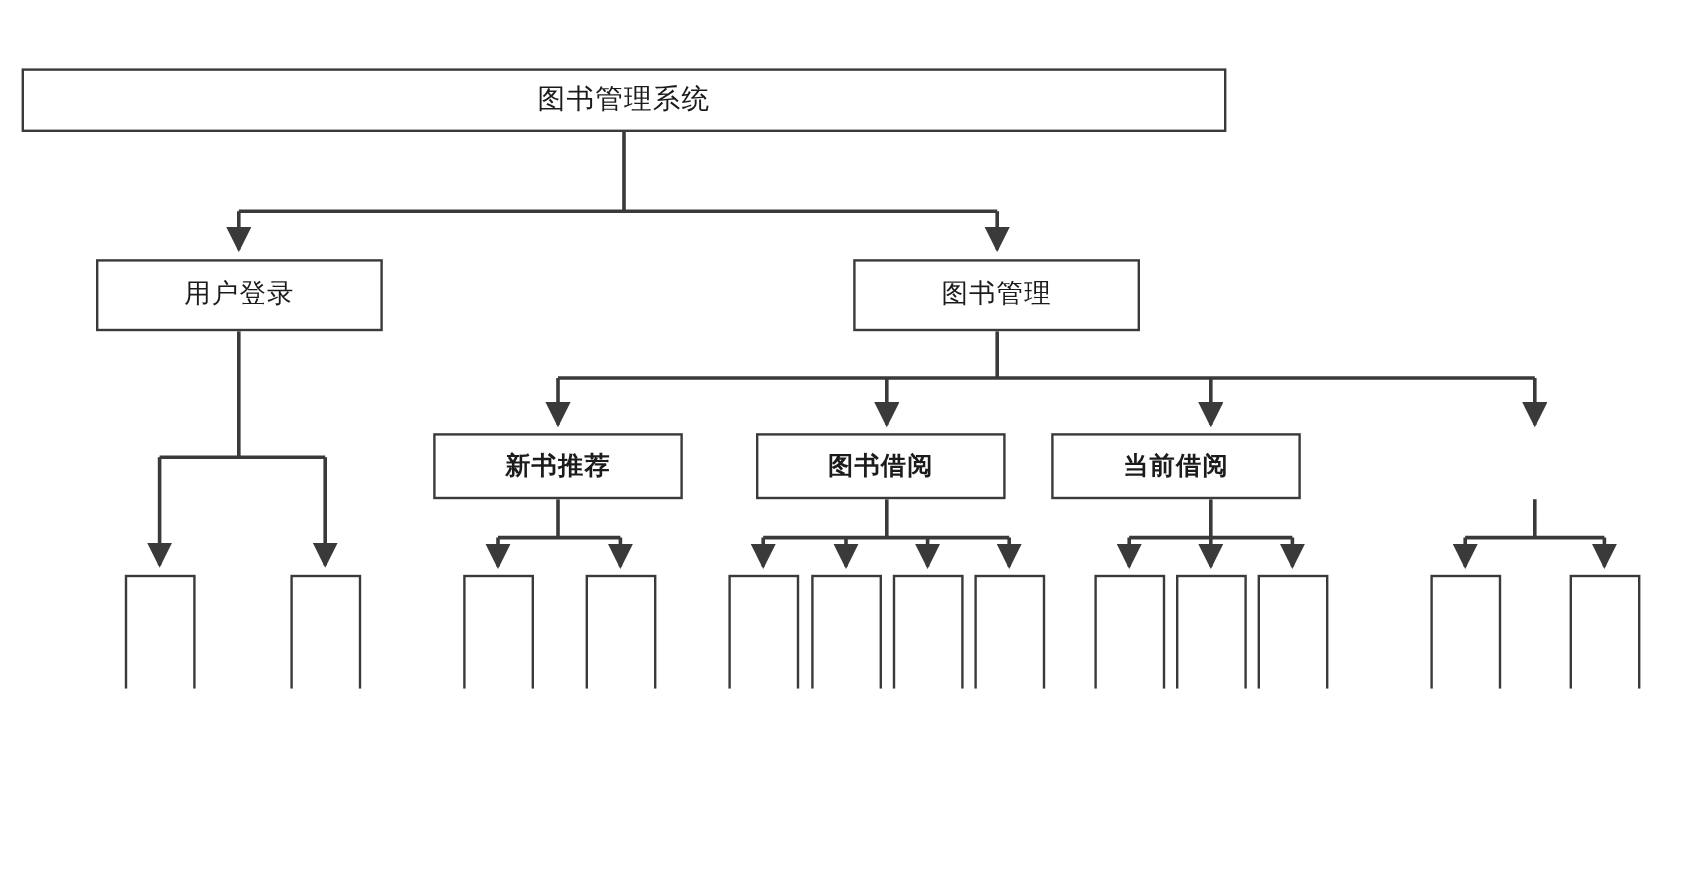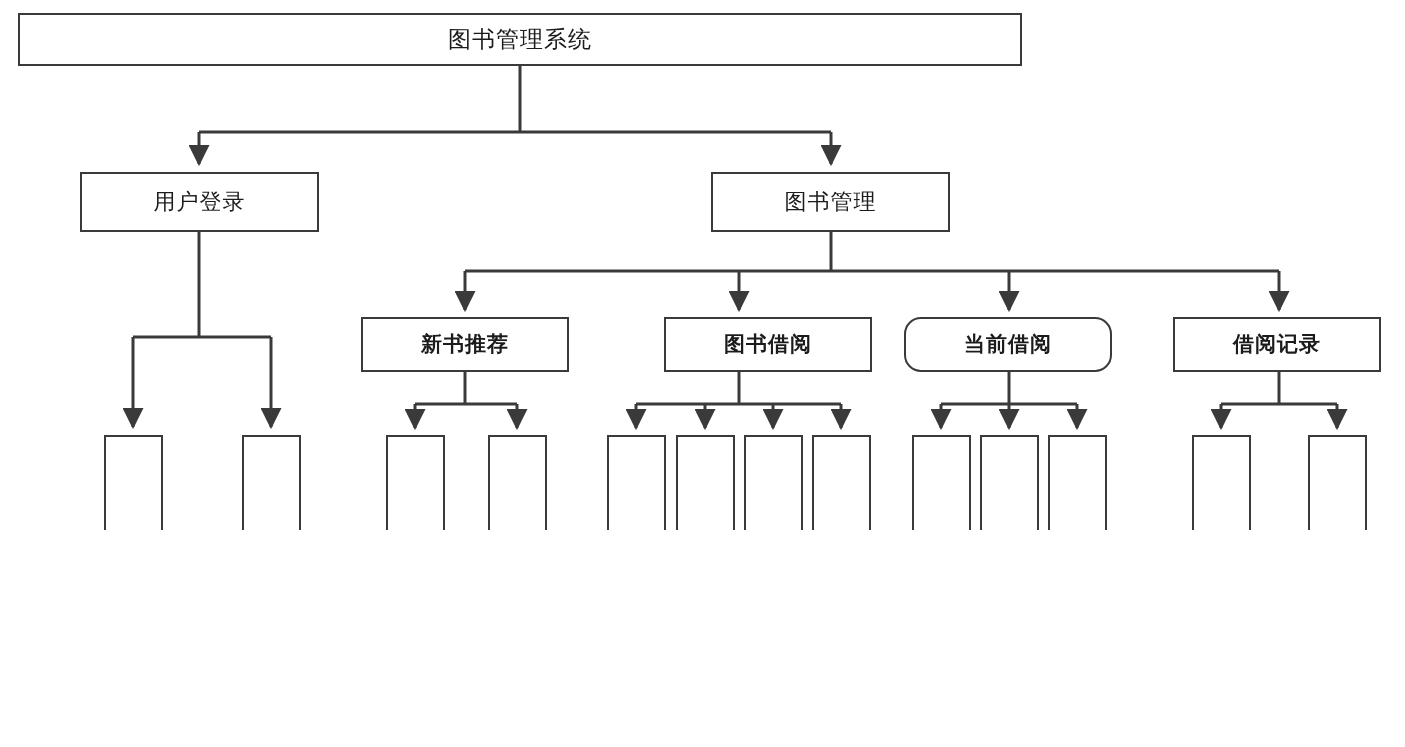--- a/index.html
+++ b/index.html
@@ -10,20 +10,21 @@
   }
   body {
     font-family: "DejaVu Sans", "Liberation Sans", sans-serif;
   }
   #canvas {
     position: relative;
     width: 1405px;
     height: 530px;
     background: #ffffff;
     overflow: hidden;
+    margin-top: 44px;
   }
   svg.edges {
     position: absolute;
     left: 0;
     top: 0;
     width: 1405px;
     height: 747px;
     pointer-events: none;
   }
   .node {
@@ -135,25 +136,24 @@
   </svg>
 
   <div class="node root node-h" style="left:18px; top:13px; width:1004px; height:53px;">图书管理系统</div>
 
   <div class="node lvl2 node-h" style="left:80px; top:172px; width:239px; height:60px;">用户登录</div>
 
   <div class="node lvl2 node-h" style="left:711px; top:172px; width:239px; height:60px;text-align:center;">图书管理</div>
 
   <div class="node lvl3 node-h" style="left:361px; top:317px; width:208px; height:55px;">新书推荐</div>
 
-  <div class="node lvl3 node-h" style="left:664px; top:317px; width:208px; height:55px;">图书借阅</div>
+  <div class="node lvl3 node-h" style="left:630px; top:317px; width:208px; height:55px;">图书借阅</div>
 
-  <div class="node lvl3 node-h" style="left:904px; top:317px; width:208px; height:55px;border-radius:17px;">当前借阅</div>
+  <div class="node lvl3 node-h" style="left:876px; top:317px; width:208px; height:55px;">当前借阅</div>
 
-  <div class="node lvl3 node-h" style="left:1173px; top:317px; width:208px; height:55px;">借阅记录</div>
 
   <div class="node leaf" style="left:104px; top:435px; width:59px; height:300px;">
     <span class="vtext">用户登录</span>
   </div>
   <div class="node leaf" style="left:242px; top:435px; width:59px; height:300px;">
     <span class="vtext">注销登录</span>
   </div>
 
   <div class="node leaf" style="left:386px; top:435px; width:59px; height:300px;">
     <span class="vtext">查询图书</span>

